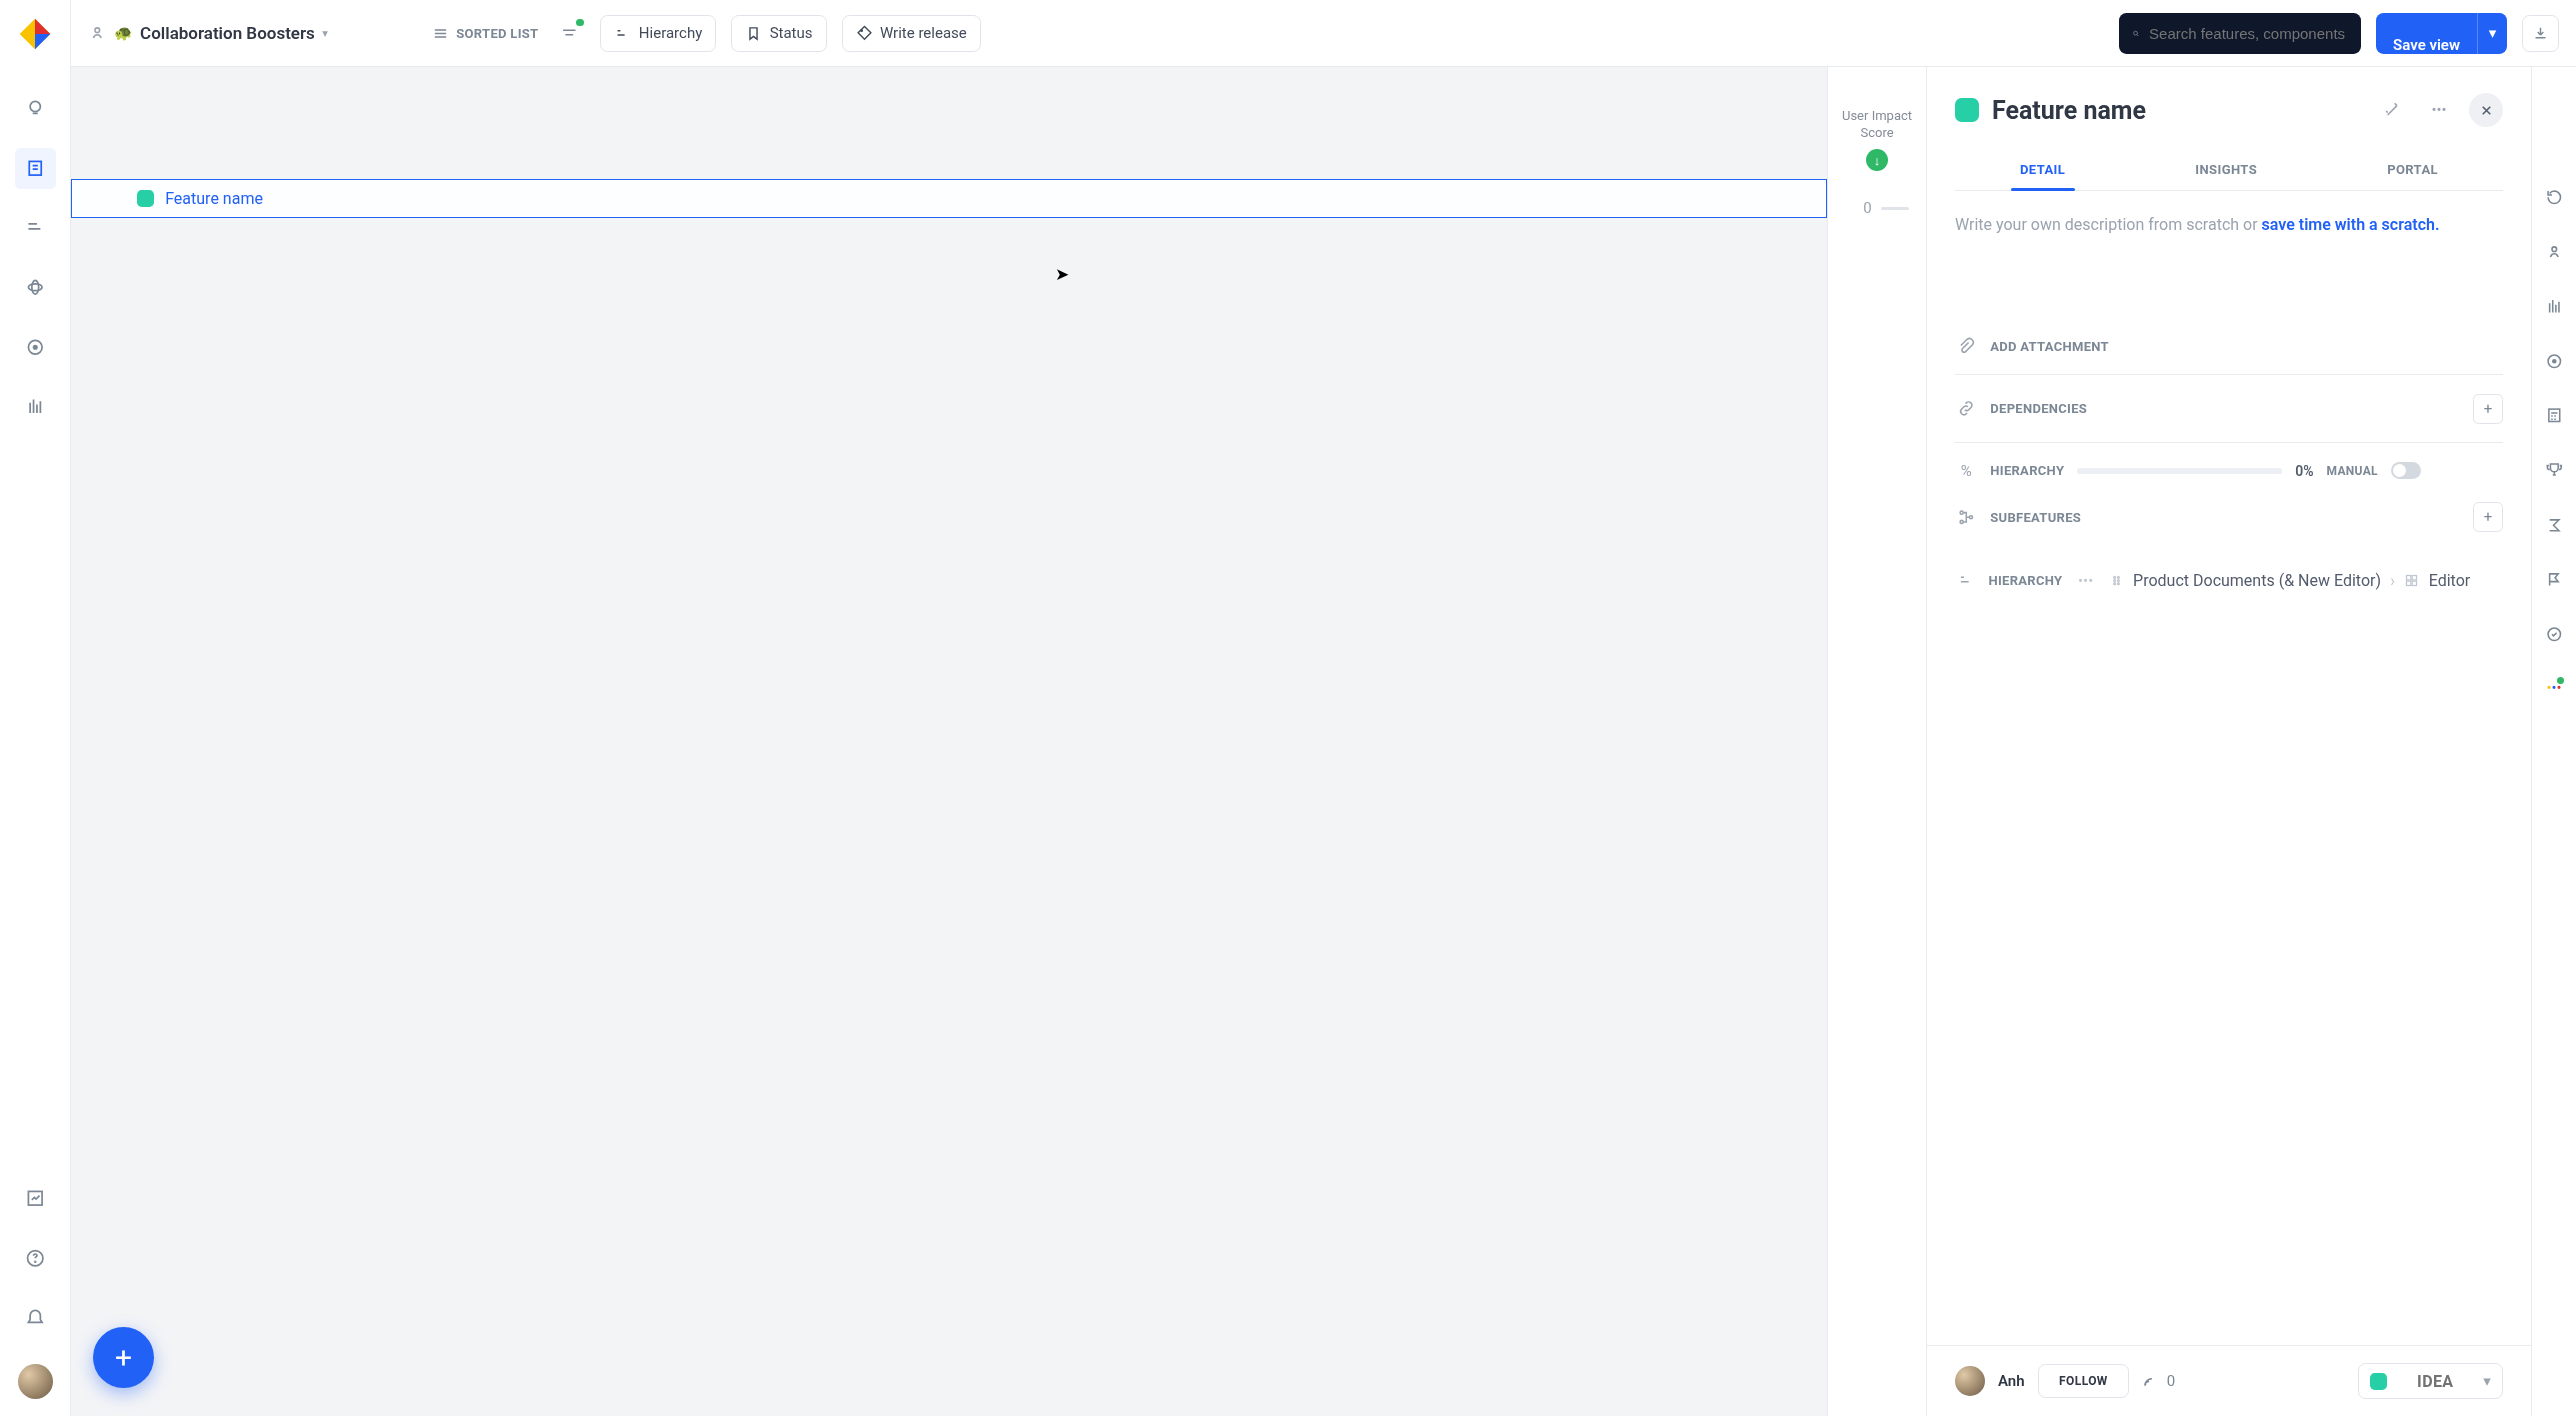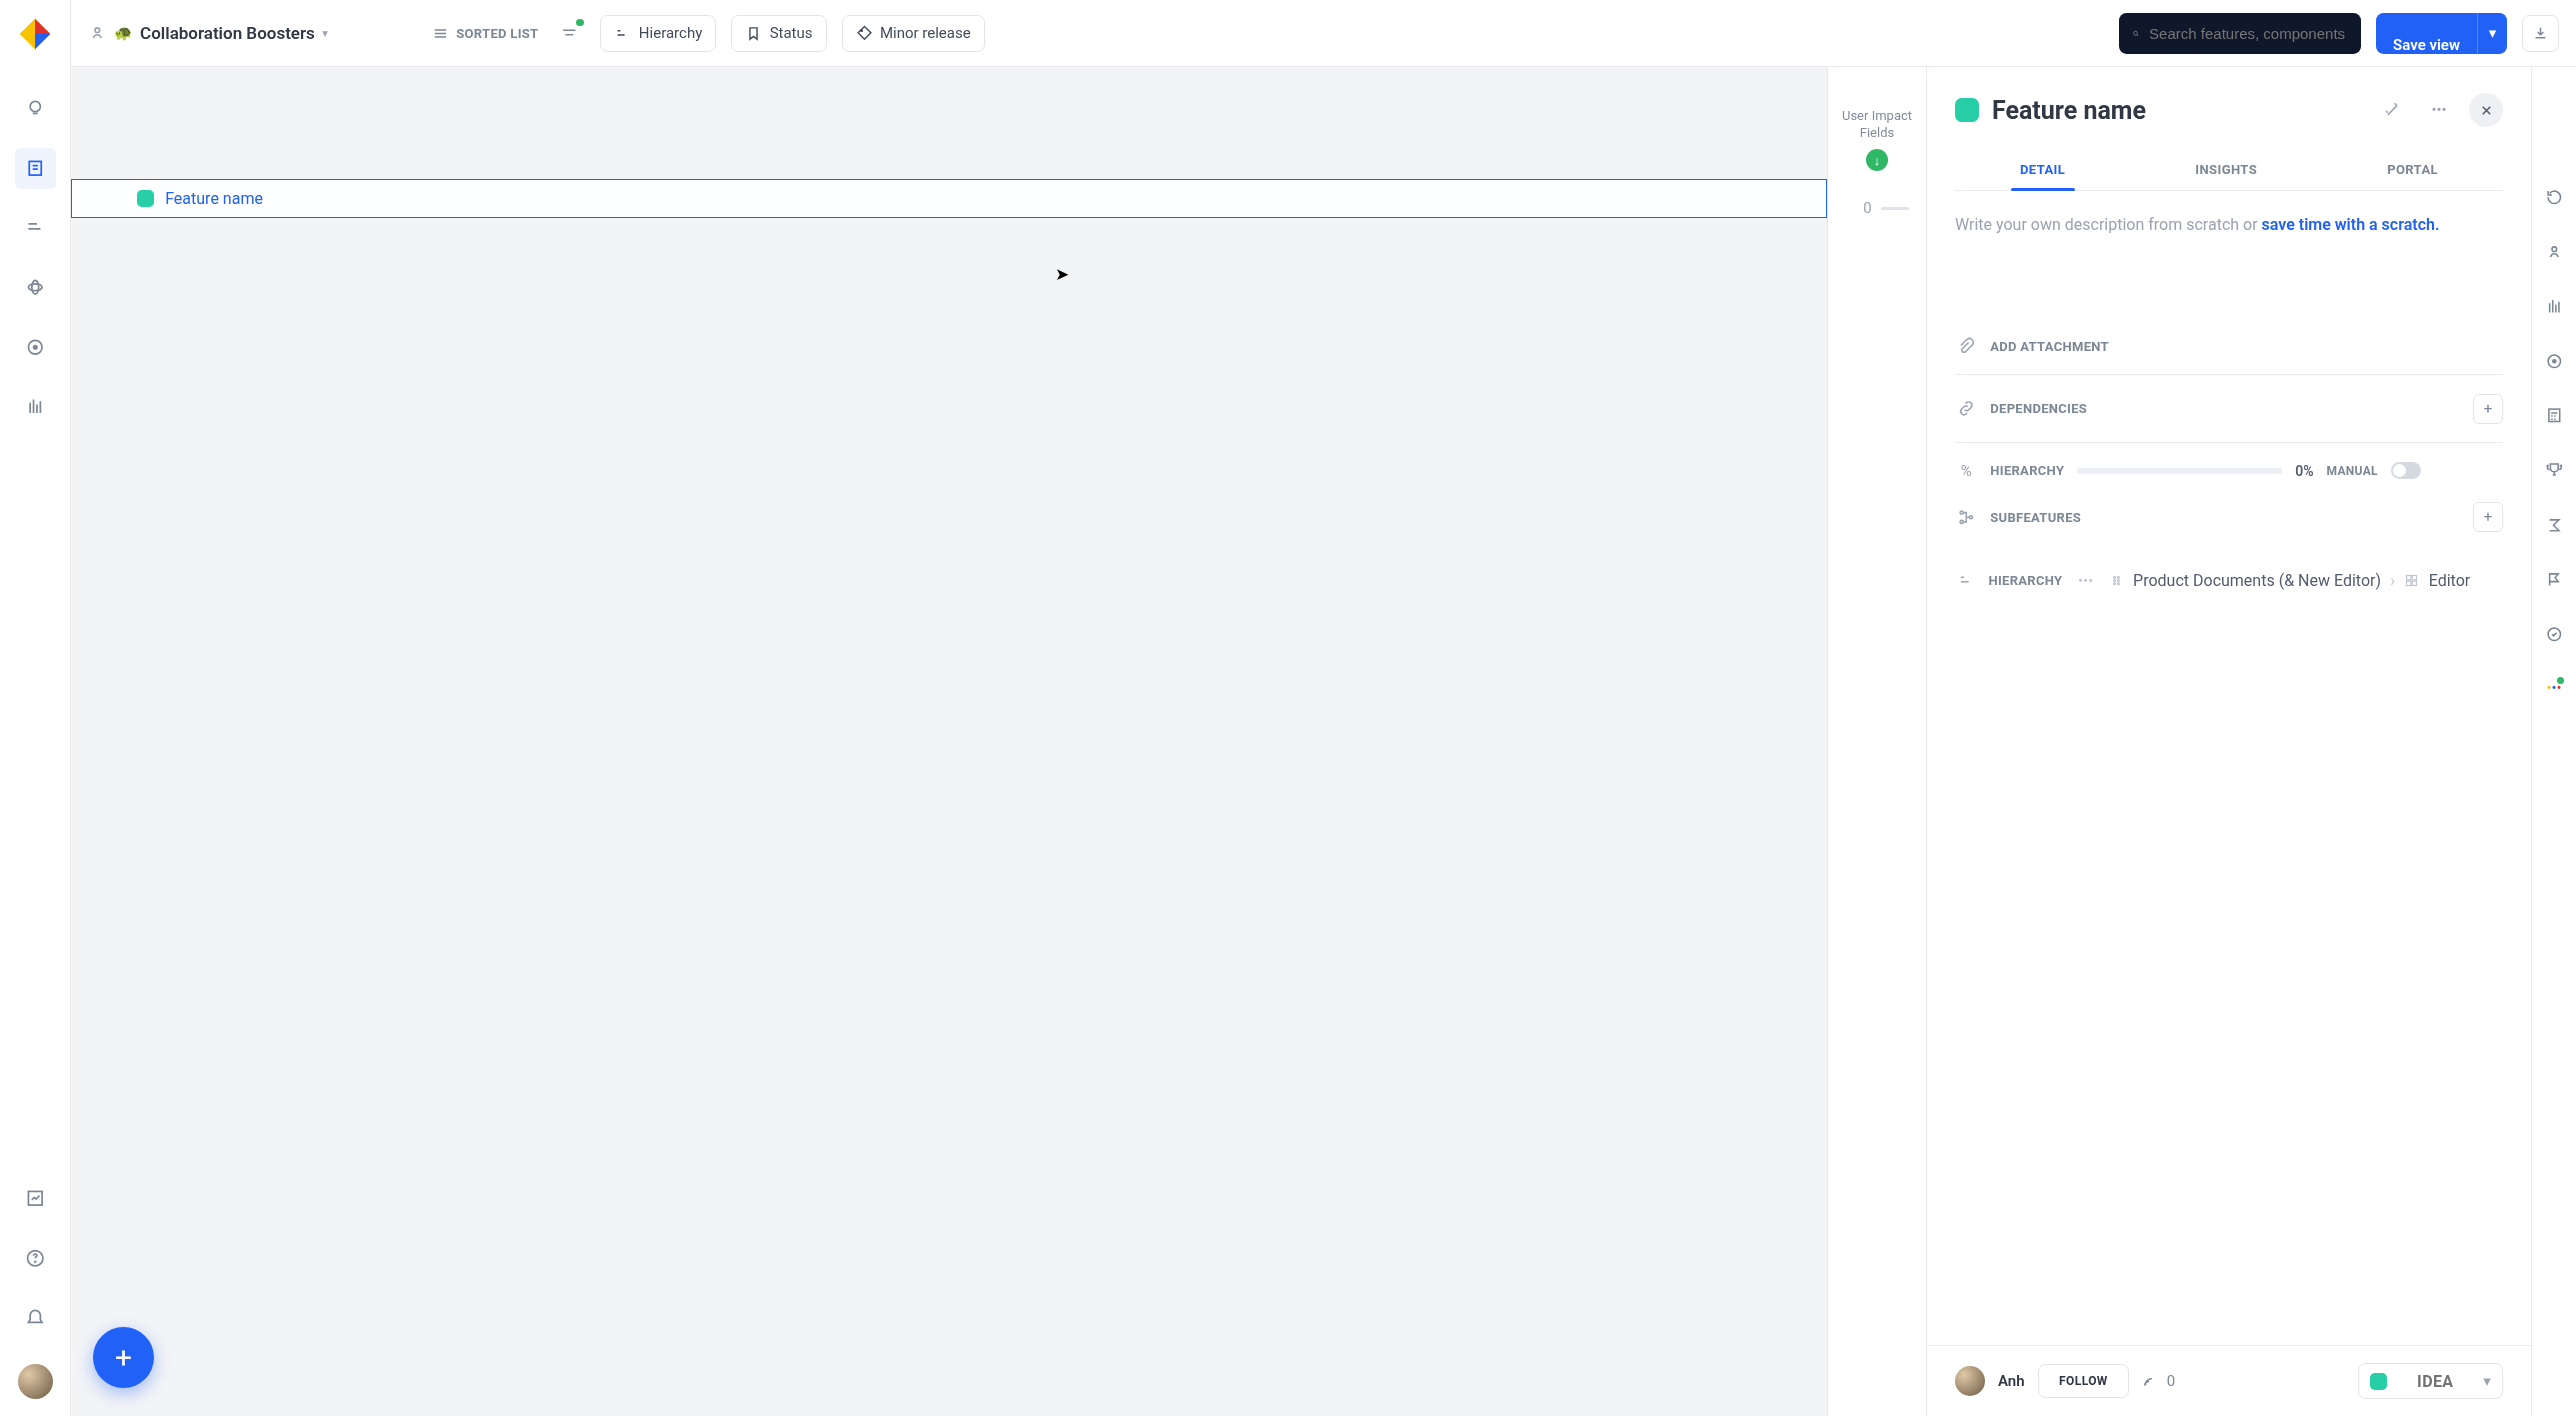--- a/index.html
+++ b/index.html
@@ -314,21 +314,21 @@
         <svg width="17" height="17" viewBox="0 0 24 24" fill="none" stroke="currentColor" stroke-width="2">
             <path d="M7 4h10v16l-5-4-5 4z"></path>
           </svg>
         <span>Status</span>
       </div>
       <div class="filter-chip">
         <svg width="17" height="17" viewBox="0 0 24 24" fill="none" stroke="currentColor" stroke-width="2">
             <path d="M3 11l9-9 9 9-9 9z"></path>
             <circle cx="8" cy="8" r="1" fill="currentColor"></circle>
           </svg>
-        <span>Minor release</span>
+        <span>Write release</span>
       </div>
       <div class="top-spacer-2"></div>
       <div class="search-box">
         <svg width="17" height="17" viewBox="0 0 24 24" fill="none" stroke="#9aa3af" stroke-width="2">
             <circle cx="11" cy="11" r="6"></circle>
             <path d="M20 20l-4-4"></path>
           </svg>
         <input type="text" placeholder="Search features, components" style="">
       </div>
       <div class="save-view-btn">
@@ -344,21 +344,21 @@
 
     <div class="workspace">
       <div class="list-area">
         <div class="list-body">
           <div class="list-row">
             <div class="row-color-chip"></div>
             <div class="row-title">Feature name</div>
           </div>
         </div>
         <div class="score-col">
-          <div style="line-height:1.3;">User Impact Fields</div>
+          <div style="line-height:1.3;">User Impact Score</div>
           <div class="score-badge">↓</div>
           <div class="score-val-row">
             <span>0</span>
             <div class="score-bar"></div>
           </div>
         </div>
       </div>
 
       <div class="panel">
         <div class="panel-header">

